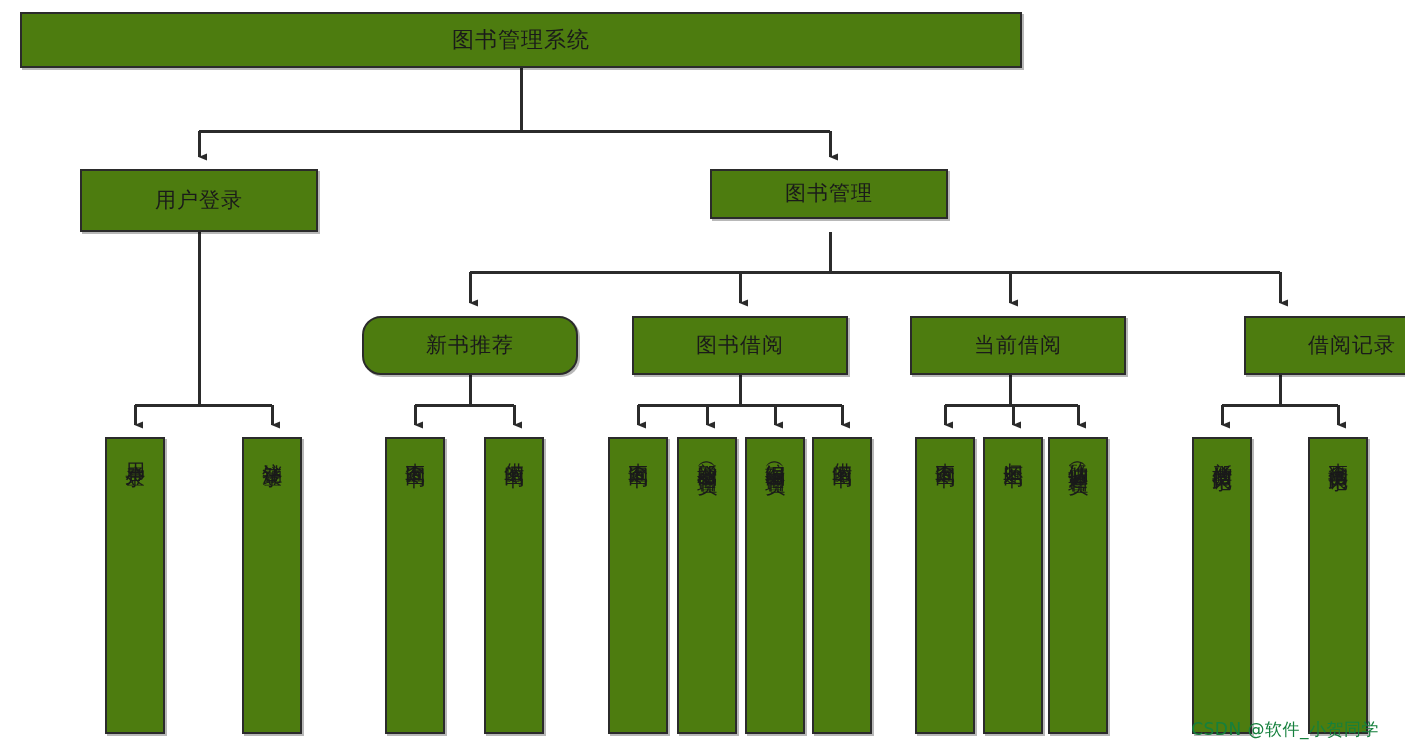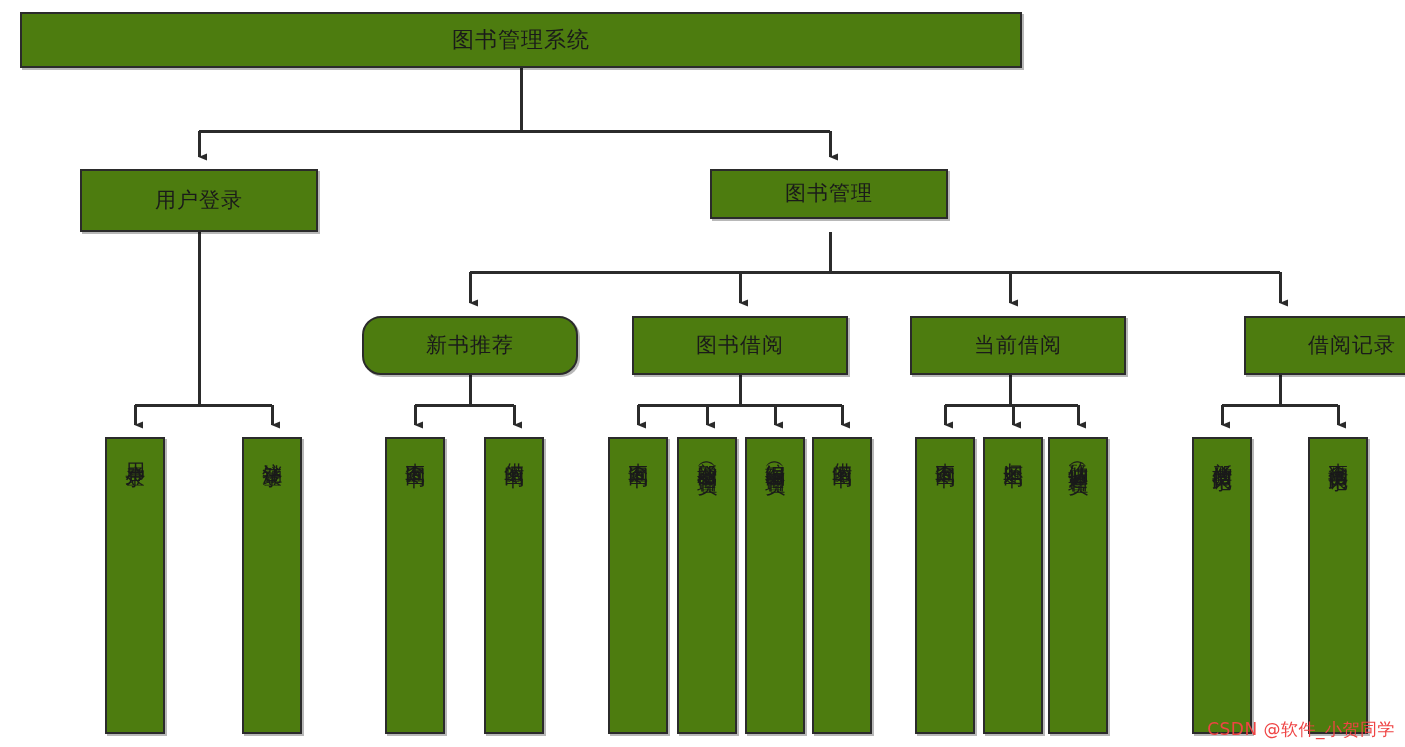--- a/index.html
+++ b/index.html
@@ -60,24 +60,24 @@
     text-align: left;
     max-height: 282px;
     white-space: nowrap;
     color: #1a1a1a;
   }
   .leaf-tall .leaf-text {
     max-height: 290px;
   }
   #watermark {
     position: absolute;
-    right: 10px;
+    right: 26px;
     bottom: 6px;
     font-size: 17px;
-    color: #ef4444;
+    color: #15803d;
     letter-spacing: 0.5px;
     white-space: nowrap;
     user-select: none;
   }
 </style>
 </head>
 <body>
 
 <div id="diagram-root">
 

